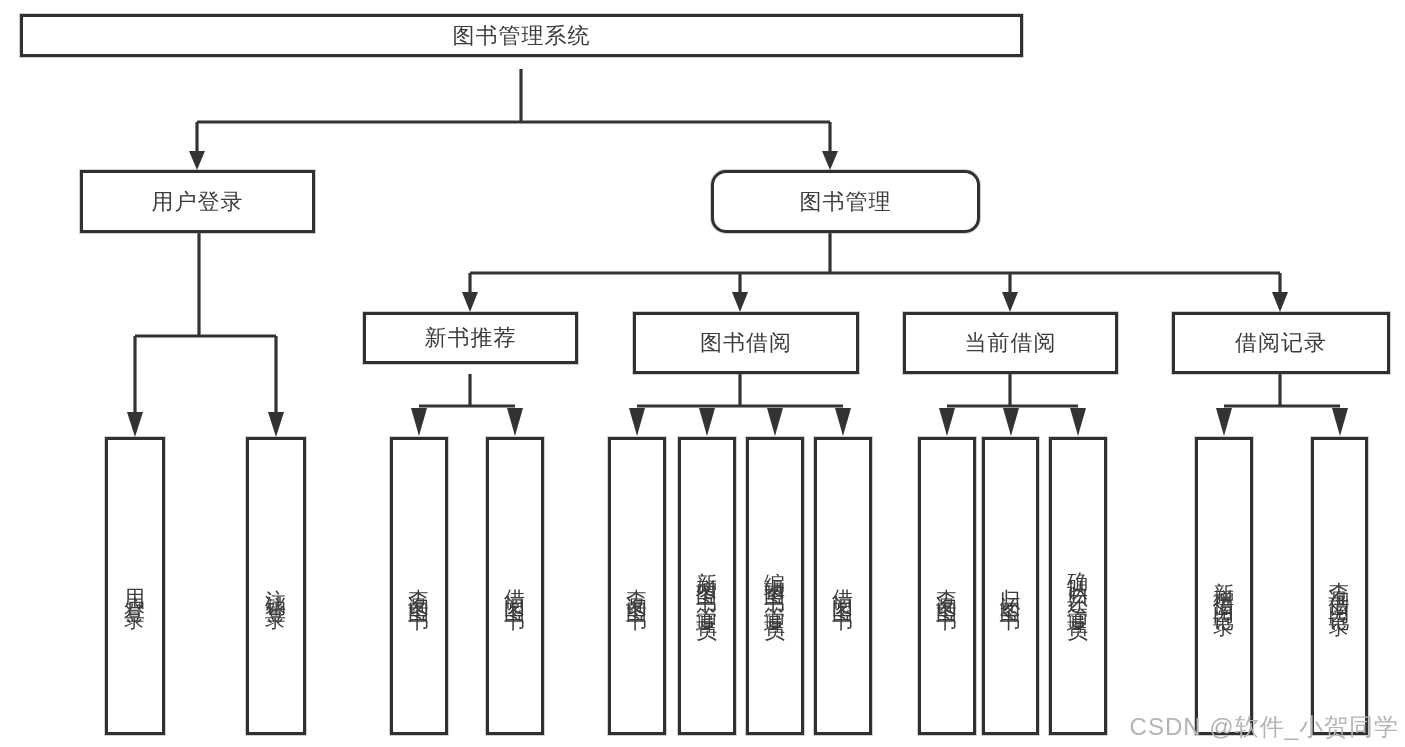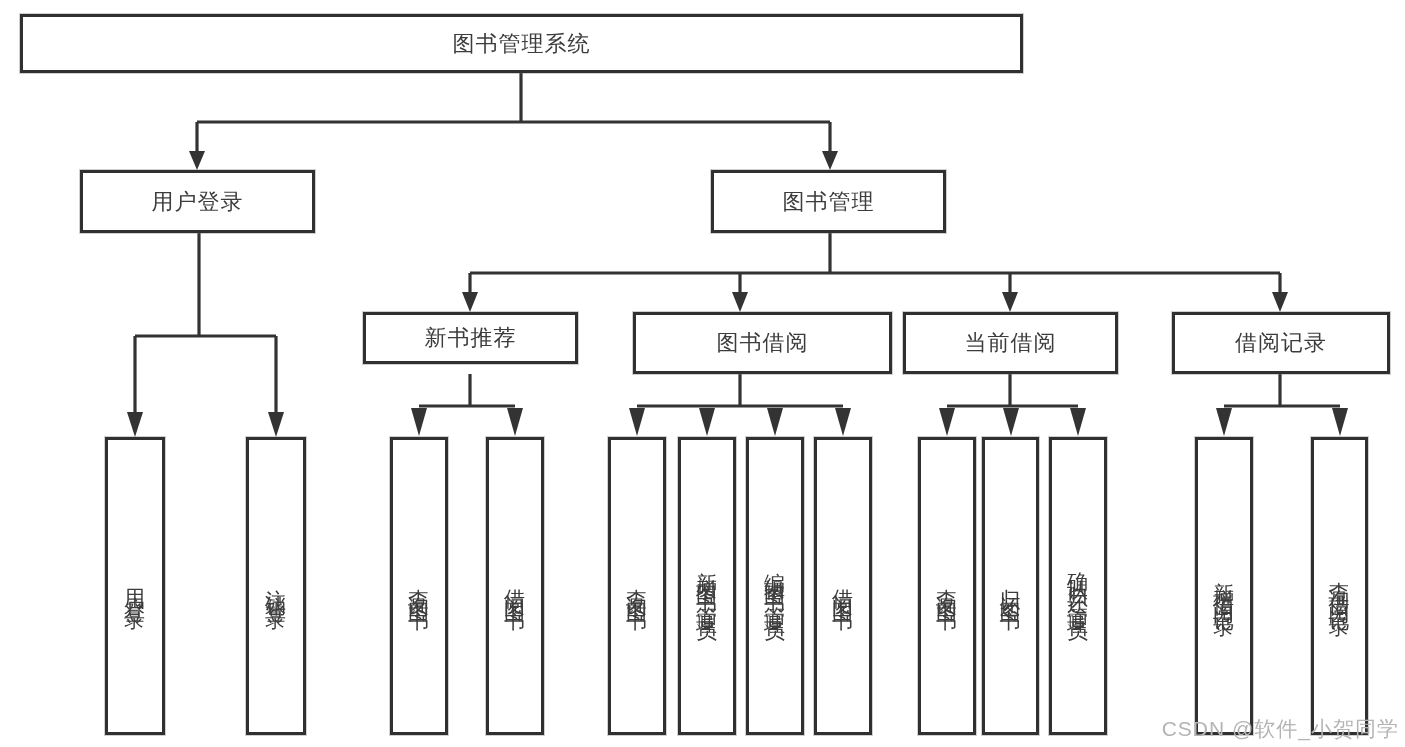--- a/index.html
+++ b/index.html
@@ -53,48 +53,48 @@
     font-size: 21px;
   }
   .node-v .vtext {
     writing-mode: vertical-rl;
     text-orientation: mixed;
     letter-spacing: 7px;
     line-height: 1;
     color: #3c3c3c;
   }
   
-  .root-box   { left: 20px;  top: 14px;  width: 1003px; height: 59px; }
+  .root-box   { left: 20px;  top: 14px;  width: 1003px; height: 43px; }
   
   .l2-login   { left: 80px;  top: 170px; width: 235px; height: 63px; }
-  .l2-books   { left: 711px; top: 170px; width: 235px; height: 63px; }
+  .l2-books   { left: 711px; top: 170px; width: 269px; height: 63px; border-radius: 15px; }
   
   .l3-recommend { left: 363px;  top: 312px; width: 215px; height: 52px; }
-  .l3-borrow    { left: 633px;  top: 312px; width: 259px; height: 62px; }
+  .l3-borrow    { left: 633px;  top: 312px; width: 226px; height: 62px; }
   .l3-current   { left: 903px;  top: 312px; width: 215px; height: 62px; }
   .l3-records   { left: 1172px; top: 312px; width: 218px; height: 62px; align-items: center; }
   
   .leaf-1  { left: 105px;  width: 60px; }
   .leaf-2  { left: 246px;  width: 60px; }
   .leaf-3  { left: 390px;  width: 58px; }
   .leaf-4  { left: 486px;  width: 58px; }
   .leaf-5  { left: 608px;  width: 58px; }
   .leaf-6  { left: 678px;  width: 58px; }
   .leaf-7  { left: 746px;  width: 58px; }
   .leaf-8  { left: 814px;  width: 58px; }
   .leaf-9  { left: 918px;  width: 58px; }
   .leaf-10 { left: 982px;  width: 57px; }
   .leaf-11 { left: 1049px; width: 58px; }
   .leaf-12 { left: 1195px; width: 58px; }
   .leaf-13 { left: 1311px; width: 57px; }
   .watermark {
     position: absolute;
     right: 6px;
     bottom: 4px;
-    font-size: 21px;
+    font-size: 24px;
     color: #b4b4b4;
     letter-spacing: 1px;
     white-space: nowrap;
     z-index: 5;
   }
 </style>
 </head>
 <body>
 
 <div class="stage">

